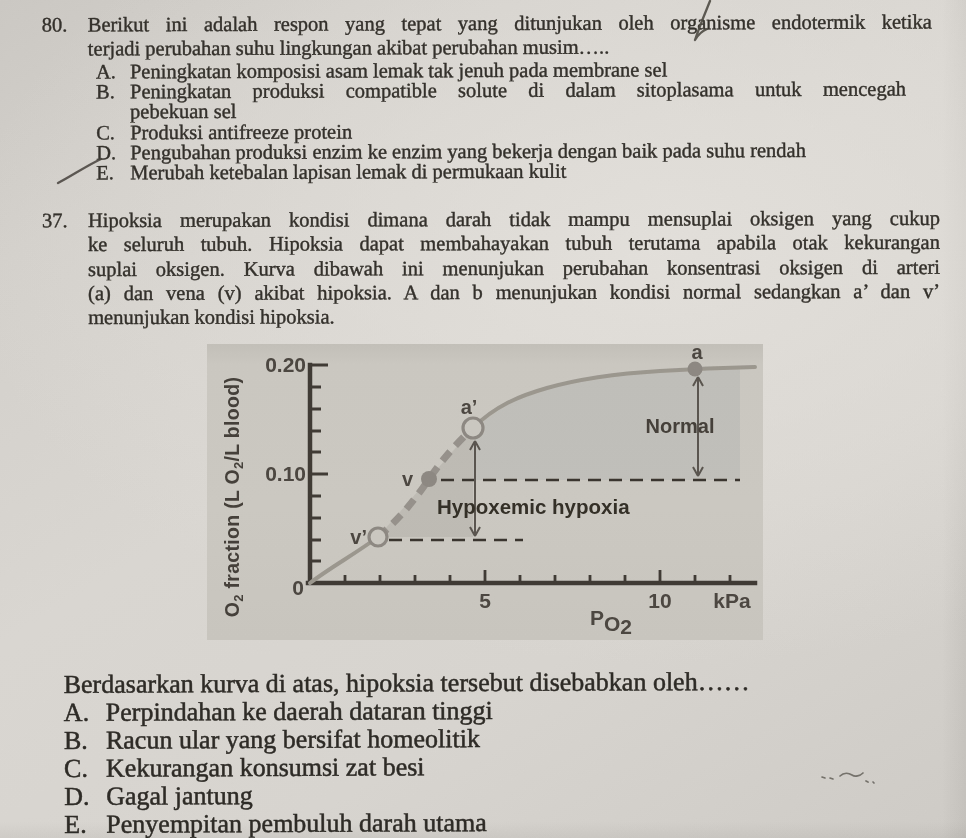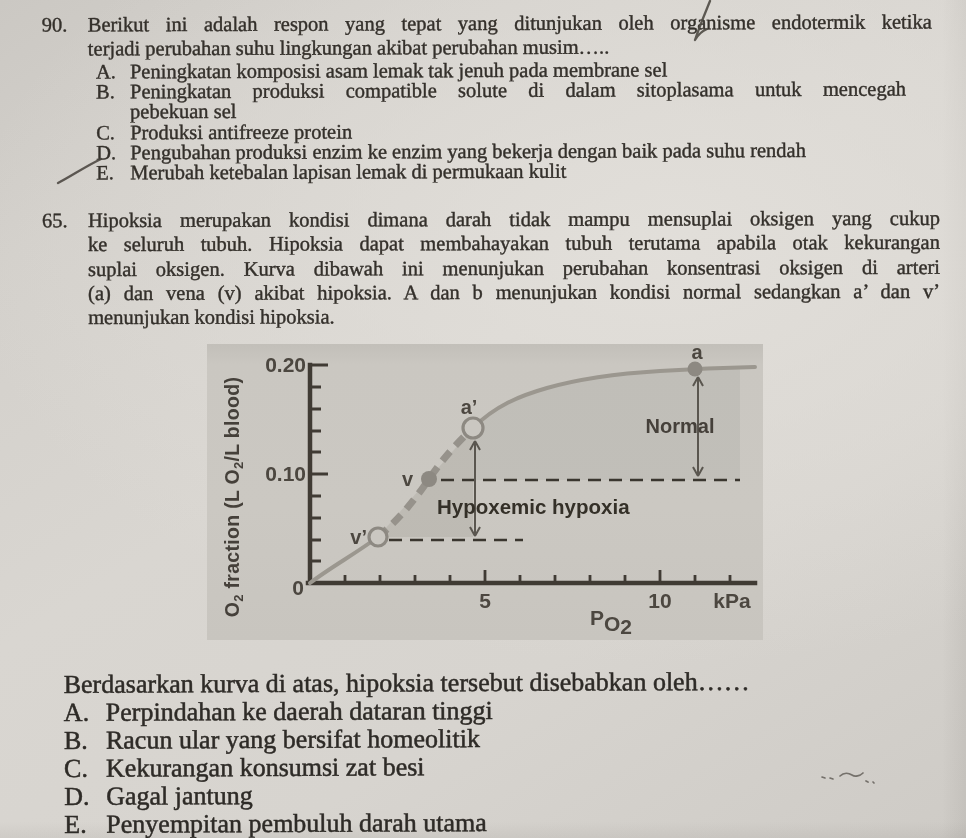--- a/index.html
+++ b/index.html
@@ -47,21 +47,21 @@
   .ann2{font-size:20.5px; font-weight:700; fill:#343028;}
   .ylab{font-size:19.5px; font-weight:600; fill:#45403a; letter-spacing:0.3px;}
   .mark{position:absolute; pointer-events:none;}
 </style>
 </head>
 <body>
 
 <div class="paper">
 
   <section class="blk q50">
-    <span class="qnum">90.</span>
+    <span class="qnum">80.</span>
     <div class="qbody">
       <div class="jl">Berikut ini adalah respon yang tepat yang ditunjukan oleh organisme endotermik ketika</div>
       <div>terjadi perubahan suhu lingkungan akibat perubahan musim…..</div>
     </div>
     <div class="opts">
       <div class="opt">
         <span class="letter">A.</span>
         <span class="otext">Peningkatan komposisi asam lemak tak jenuh pada membrane sel</span>
       </div>
       <div class="opt">
@@ -80,21 +80,21 @@
         <span class="otext">Pengubahan produksi enzim ke enzim yang bekerja dengan baik pada suhu rendah</span>
       </div>
       <div class="opt">
         <span class="letter">E.</span>
         <span class="otext">Merubah ketebalan lapisan lemak di permukaan  kulit</span>
       </div>
     </div>
   </section>
 
   <section class="blk q51">
-    <span class="qnum">65.</span>
+    <span class="qnum">37.</span>
     <div class="qbody">
       <div class="jl">Hipoksia merupakan kondisi dimana darah tidak mampu mensuplai oksigen yang cukup</div>
       <div class="jl">ke seluruh tubuh. Hipoksia dapat membahayakan tubuh terutama apabila otak kekurangan</div>
       <div class="jl">suplai oksigen. Kurva dibawah ini menunjukan perubahan konsentrasi oksigen di arteri</div>
       <div class="jl">(a) dan vena (v) akibat hipoksia. A dan b menunjukan kondisi normal sedangkan a’ dan v’</div>
       <div>menunjukan kondisi hipoksia.</div>
     </div>
   </section>
 
   <div class="blk figure-box">

